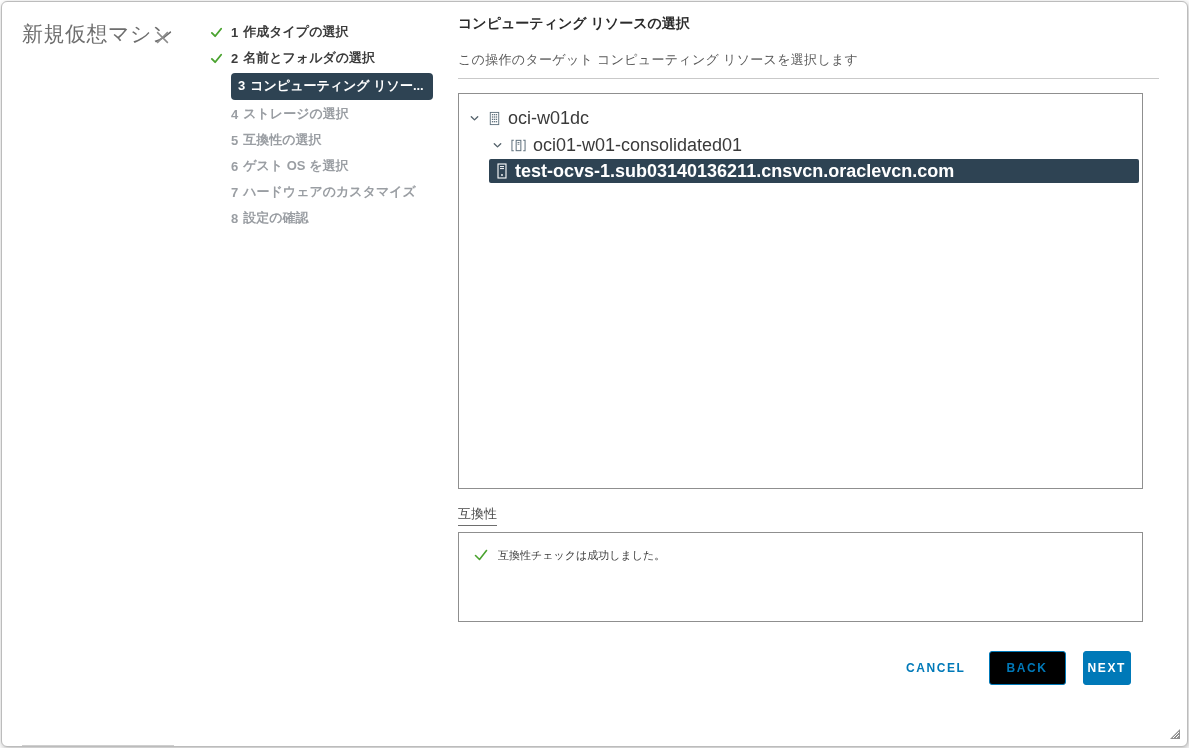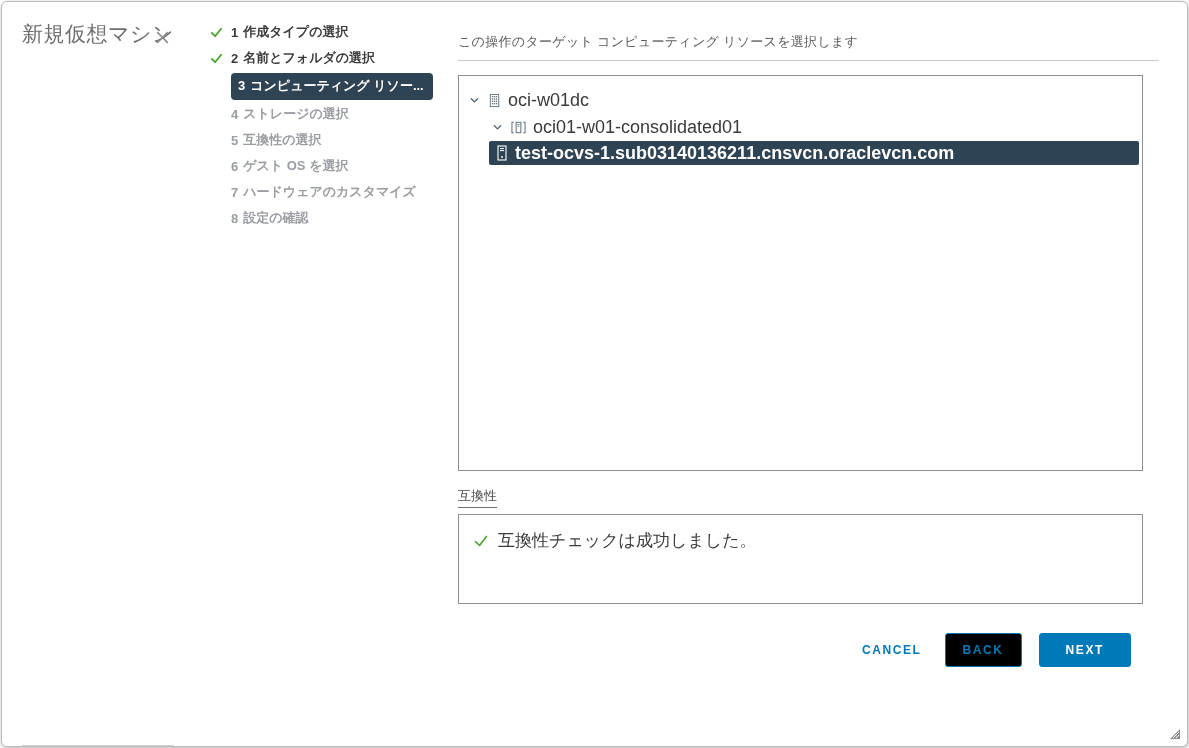--- a/index.html
+++ b/index.html
@@ -98,39 +98,39 @@
   .compat-label {
     display: inline-block; font-size: 13px; color: #4a4a4a;
     border-bottom: 1px solid #6e6e6e; padding-bottom: 2px;
   }
   .compat-box {
     margin-top: 6px; margin-right: 16px;
     height: 90px;
     border: 1px solid #8f8f8f;
     padding: 14px 14px;
   }
-  .compat-msg { display: flex; align-items: center; font-size: 17px; color: #3a3a3a; }
+  .compat-msg { display: flex; align-items: center; font-size: 11px; color: #3a3a3a; }
   .compat-msg .cicon { display: inline-flex; margin-right: 9px; line-height: 0; }
 
   
   .footer {
     display: flex; justify-content: flex-end; align-items: center;
     gap: 17px; margin: 29px 28px 0 0;
   }
   .btn { font-family: inherit; font-size: 12px; font-weight: 700; letter-spacing: 1.6px; cursor: pointer; }
   .btn-link { background: none; border: none; color: #0079b8; padding: 9px 6px; }
   .btn-outline {
     background: #000000; color: #0079b8;
     border: 1px solid #0079b8; border-radius: 3px;
     padding: 9px 17px;
   }
   .btn-primary {
     background: #0079b8; color: #fff;
     border: 1px solid #0079b8; border-radius: 3px;
-    padding: 9px 26px;
+    padding: 9px 4px;
   }
 
   .resize-handle { position: absolute; right: 6px; bottom: 6px; line-height: 0; cursor: nwse-resize; }
 </style>
 </head>
 <body>
 
 <div class="dialog">
 
   <div class="dlg-header">
@@ -194,20 +194,21 @@
         <span class="lbl">ハードウェアのカスタマイズ</span>
       </li>
       <li class="step todo">
         <span class="check"></span>
         <span class="num">8</span>
         <span class="lbl">設定の確認</span>
       </li>
     </ul>
 
     <div class="main">
+      <div class="main-heading">コンピューティング リソースの選択</div>
       <div class="main-subheading">この操作のターゲット コンピューティング リソースを選択します</div>
       <hr class="main-sep">
 
       <div class="tree-box">
         <div class="tree-row lvl0">
           <span class="chev">
             <svg width="11" height="11" viewBox="0 0 12 12">
                 <path d="M2.5 4 L6 7.5 L9.5 4" stroke="#55626b" stroke-width="1.5" fill="none" stroke-linecap="round" stroke-linejoin="round"></path>
               </svg>
           </span>

